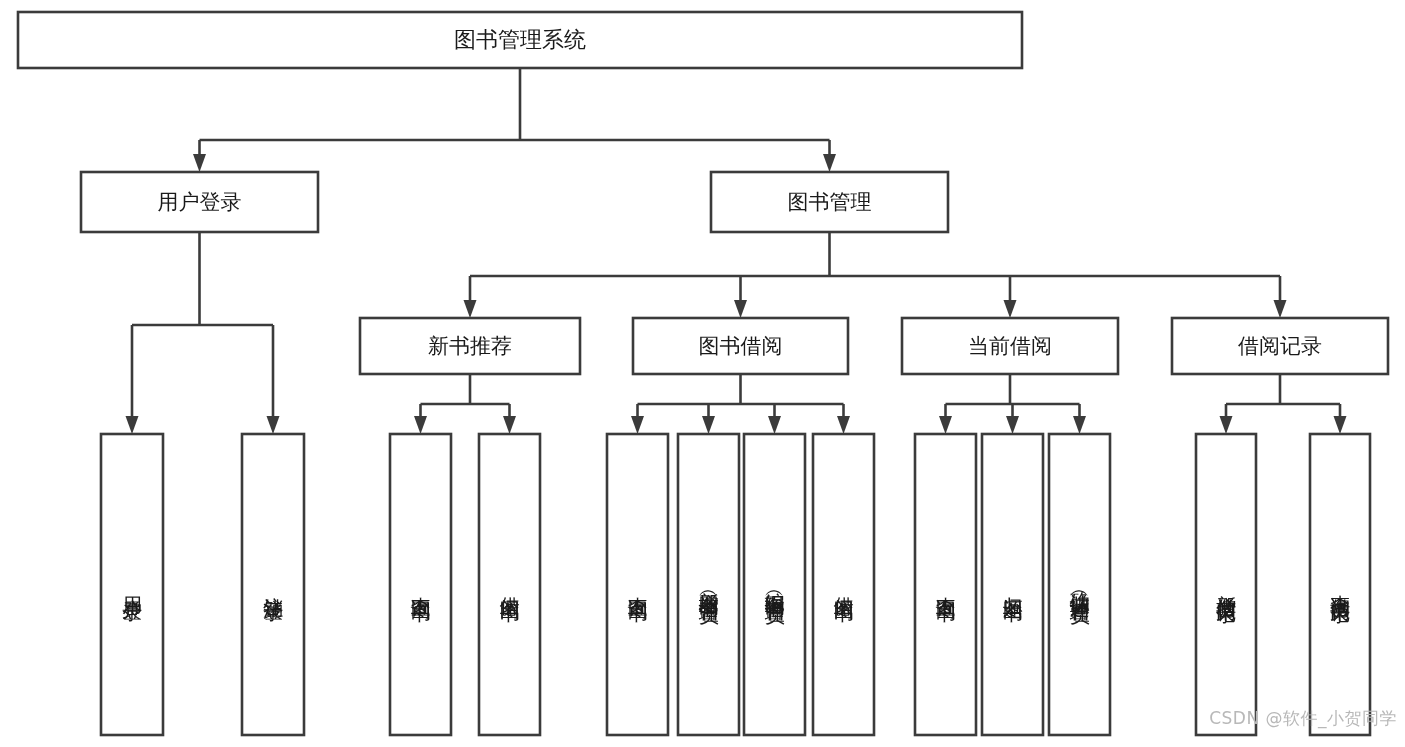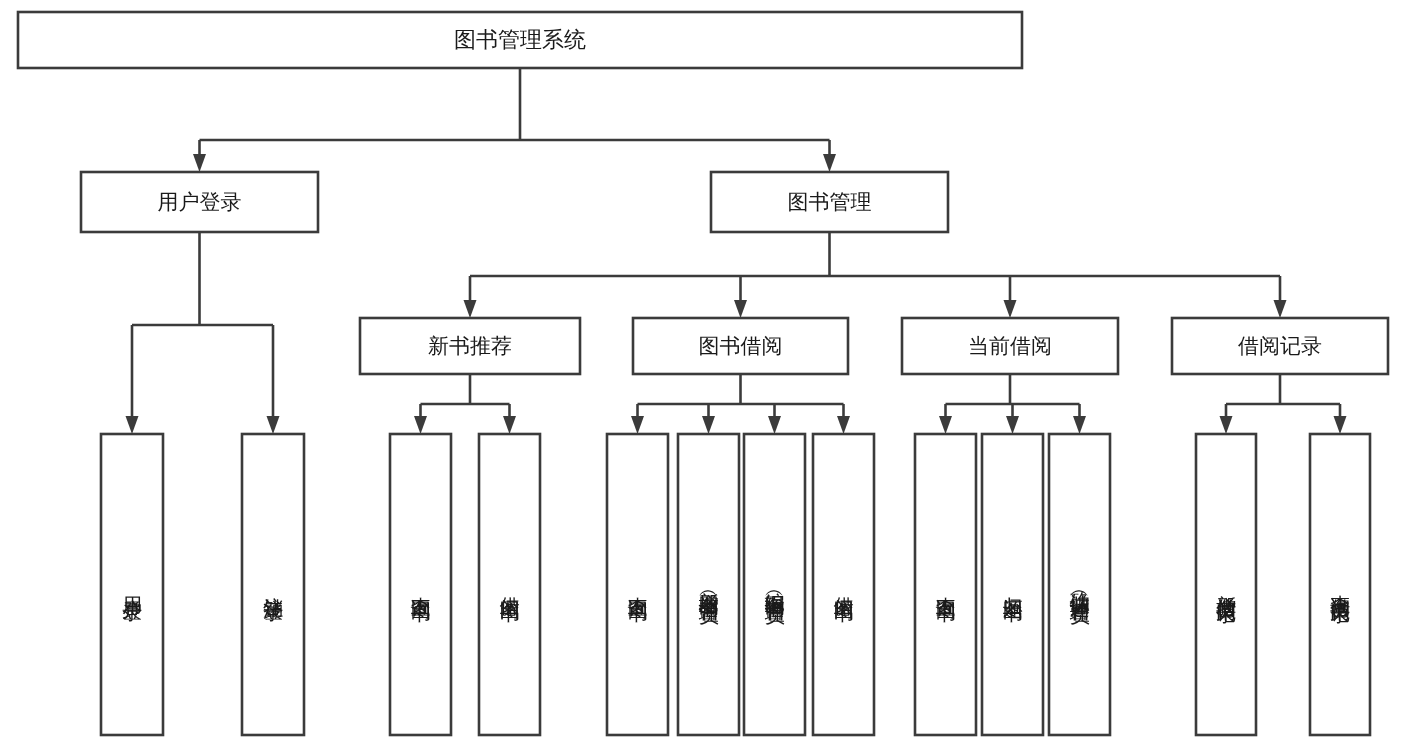--- a/index.html
+++ b/index.html
@@ -222,13 +222,14 @@
       <div class="leaf-label-wrap" style="left: 607px; top: 434px; width: 61px; height: 301px;">查询图书</div>
       <div class="leaf-label-wrap" style="left: 678px; top: 434px; width: 61px; height: 301px;">新增图书（管理员）</div>
       <div class="leaf-label-wrap" style="left: 744px; top: 434px; width: 61px; height: 301px;">编辑图书（管理员）</div>
       <div class="leaf-label-wrap" style="left: 813px; top: 434px; width: 61px; height: 301px;">借阅图书</div>
       <div class="leaf-label-wrap" style="left: 915px; top: 434px; width: 61px; height: 301px;">查询图书</div>
       <div class="leaf-label-wrap" style="left: 982px; top: 434px; width: 61px; height: 301px;">归还图书</div>
       <div class="leaf-label-wrap" style="left: 1049px; top: 434px; width: 61px; height: 301px;">确认归还（管理员）</div>
       <div class="leaf-label-wrap" style="left: 1196px; top: 434px; width: 60px; height: 301px;">新增借阅记录</div>
       <div class="leaf-label-wrap" style="left: 1310px; top: 434px; width: 60px; height: 301px;">查询借阅记录</div>
     </div>
+  <div class="watermark">CSDN @软件_小贺同学</div>
 </div>
 
 </body></html>

